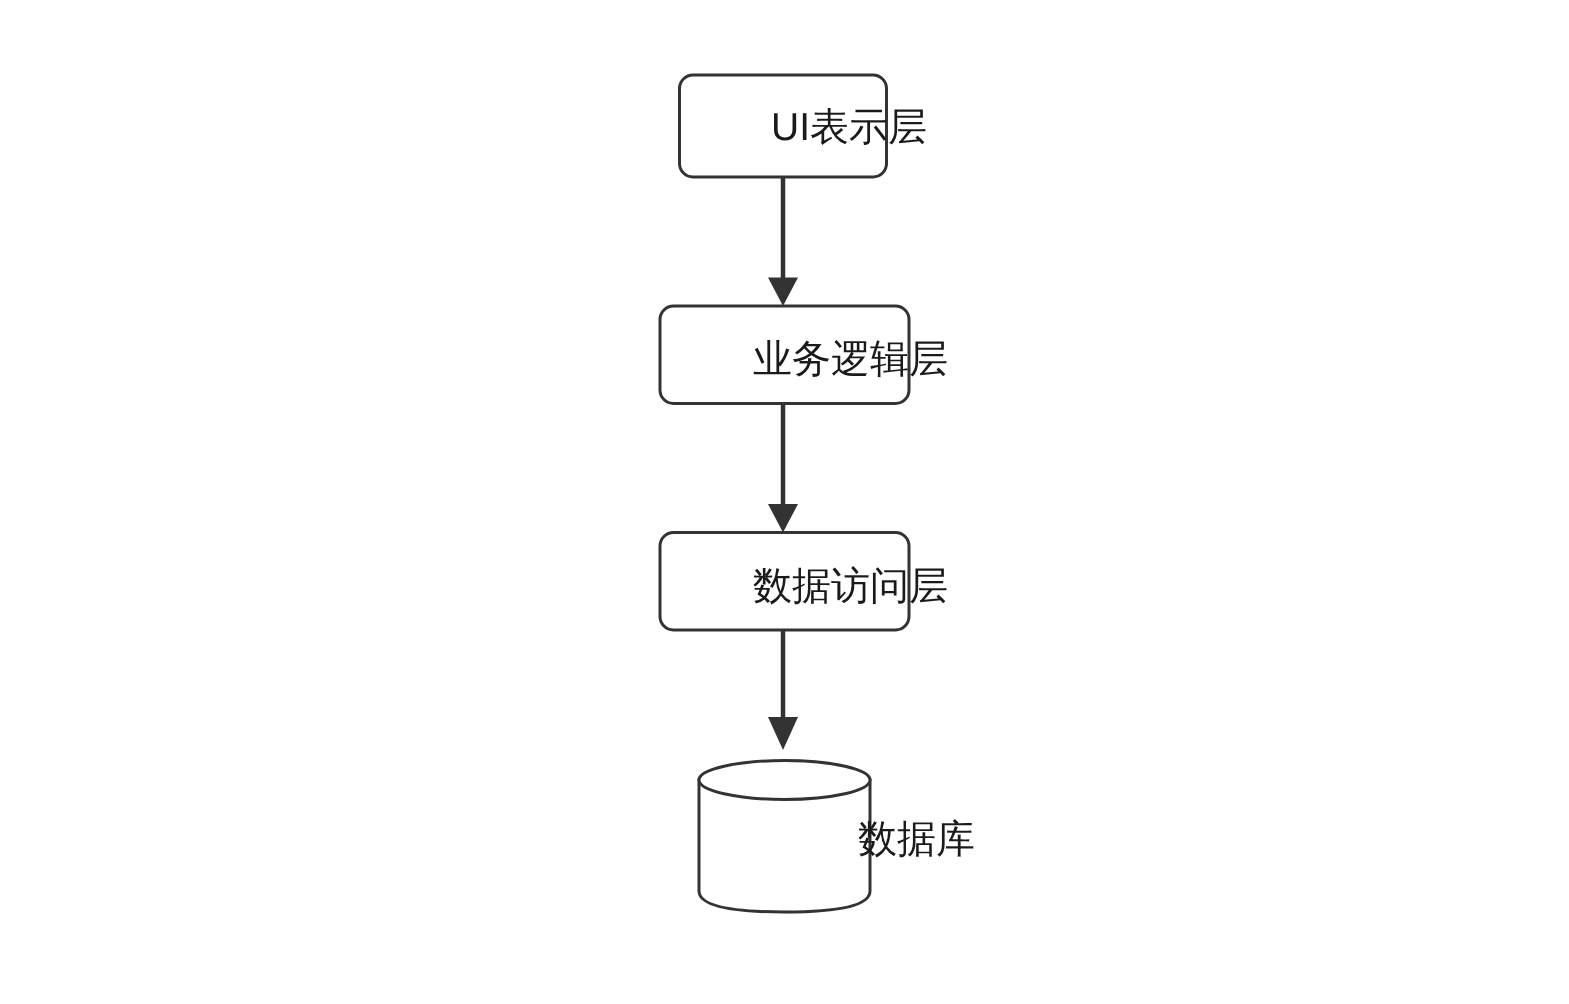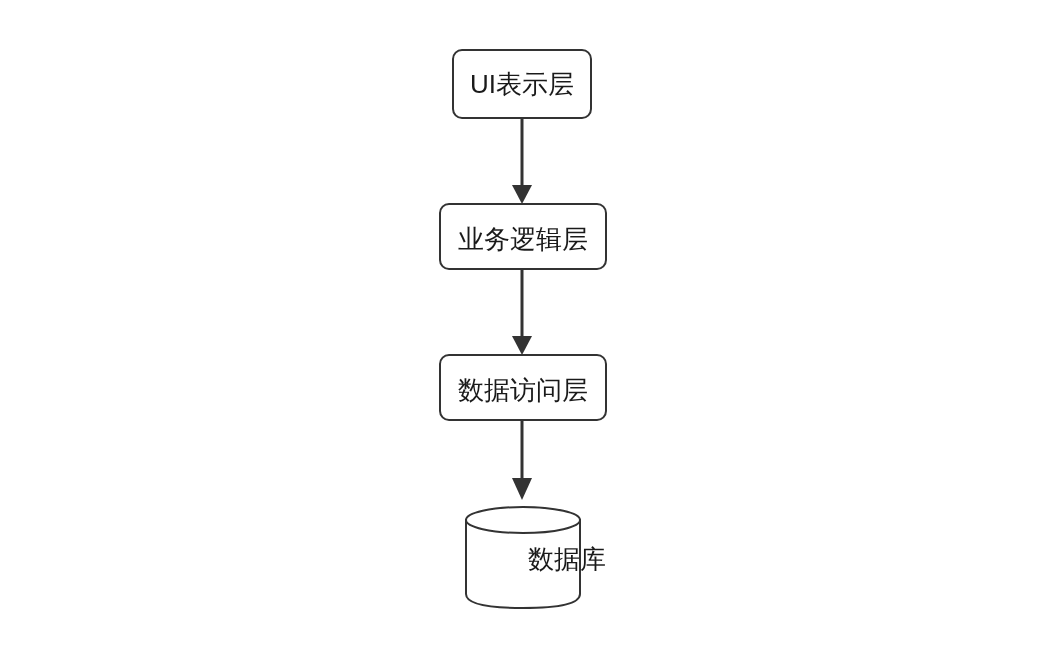--- a/index.html
+++ b/index.html
@@ -55,20 +55,21 @@
     display: flex;
     align-items: center;
     justify-content: center;
     font-family: "Liberation Sans", "DejaVu Sans", sans-serif;
     font-size: 26px;
     line-height: 1;
     color: #1a1a1a;
     white-space: nowrap;
     letter-spacing: 0px;
     user-select: none;
+    margin-left: 44px;
   }
 </style>
 </head>
 <body>
 
 <div id="diagram-canvas">
 
   <svg id="flow-svg" viewBox="0 0 1046 669" xmlns="http://www.w3.org/2000/svg">
 
     <g>

